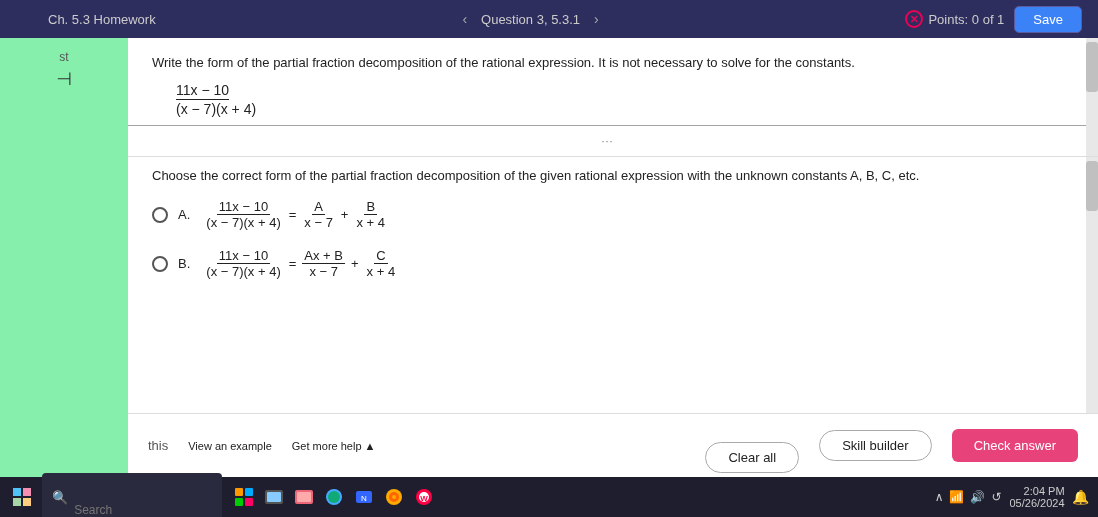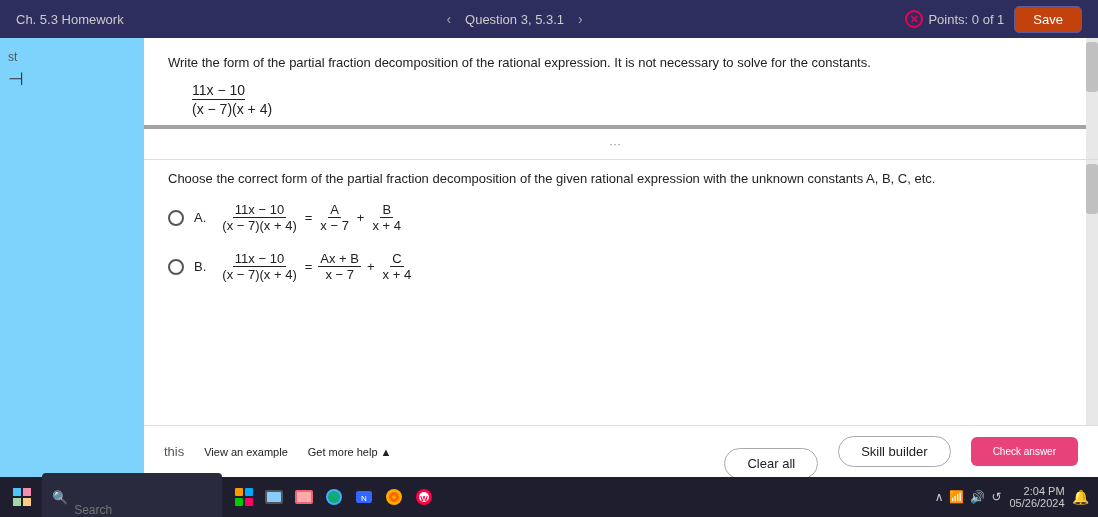--- a/index.html
+++ b/index.html
@@ -17,64 +17,64 @@
     .top-bar {
       background: #2d2d5e;
       display: flex;
       align-items: center;
       justify-content: space-between;
       padding: 6px 16px;
       height: 38px;
       color: #ccc;
       font-size: 13px;
     }
-    .top-bar-left { display: flex; align-items: flex-end; gap: 12px; }
+    .top-bar-left { display: flex; align-items: flex-end; gap: 12px; margin-left: 32px; }
     .top-bar-center { display: flex; align-items: center; gap: 8px; }
     .top-bar-right { display: flex; align-items: center; gap: 10px; }
     .nav-arrow {
       cursor: pointer;
       color: #aaa;
       font-size: 14px;
       padding: 2px 6px;
     }
     .points-badge {
       display: flex; align-items: center; gap: 5px;
       color: #ccc; font-size: 13px;
     }
     .points-icon {
       width: 18px; height: 18px;
       border: 2px solid #e05;
       border-radius: 50%;
       display: flex; align-items: center; justify-content: center;
       color: #e05; font-size: 11px; font-weight: bold;
     }
     .save-btn {
-      background: #c2410c;
+      background: #3b82f6;
       border: 1px solid #5a5a9e;
       color: #fff;
       padding: 5px 18px;
       border-radius: 5px;
       cursor: pointer;
       font-size: 13px;
     }
 
     
     .main-content {
       display: flex;
       flex: 1;
       overflow: hidden;
     }
 
     
     .sidebar {
-      width: 144px;
-      background: #7dd3fc;
+      width: 128px;
+      background: #86efac;
       display: flex;
       flex-direction: column;
-      align-items: flex-start;
+      align-items: center;
       padding: 12px 8px;
       flex-shrink: 0;
     }
     .sidebar-label {
       font-size: 12px;
       color: #555;
       margin-bottom: 4px;
     }
     .sidebar-icon {
       font-size: 18px;
@@ -86,21 +86,21 @@
     .content-panel {
       flex: 1;
       background: #fff;
       display: flex;
       flex-direction: column;
       overflow: hidden;
     }
 
     .question-section {
       padding: 16px 24px 8px 24px;
-      border-bottom: 4px solid #a3a3a3;
+      border-bottom: 1px solid #a3a3a3;
       flex-shrink: 0;
     }
 
     .question-instruction {
       font-size: 13px;
       color: #222;
       margin-bottom: 10px;
       line-height: 1.4;
     }
 
@@ -177,21 +177,21 @@
 
     
     .action-bar {
       background: #fff;
       border-top: 1px solid #ddd;
       display: flex;
       align-items: center;
       padding: 8px 20px;
       gap: 20px;
       flex-shrink: 0;
-      height: 52px;
+      height: 64px;
     }
     .action-link {
       font-size: 11px;
       color: #222;
       cursor: pointer;
       text-decoration: none;
     }
     .action-spacer { flex: 1; }
 
     .clear-all-btn {
@@ -213,21 +213,21 @@
       font-size: 13px;
       cursor: pointer;
       text-align: center;
     }
     .check-answer-btn {
       background: #e8427a;
       color: #fff;
       border: none;
       padding: 9px 22px;
       border-radius: 6px;
-      font-size: 10px;
+      font-size: 13px;
       cursor: pointer;
       font-weight: 500;
     }
 
     
     .taskbar {
       background: #1e1e2e;
       height: 40px;
       display: flex;
       align-items: center;

